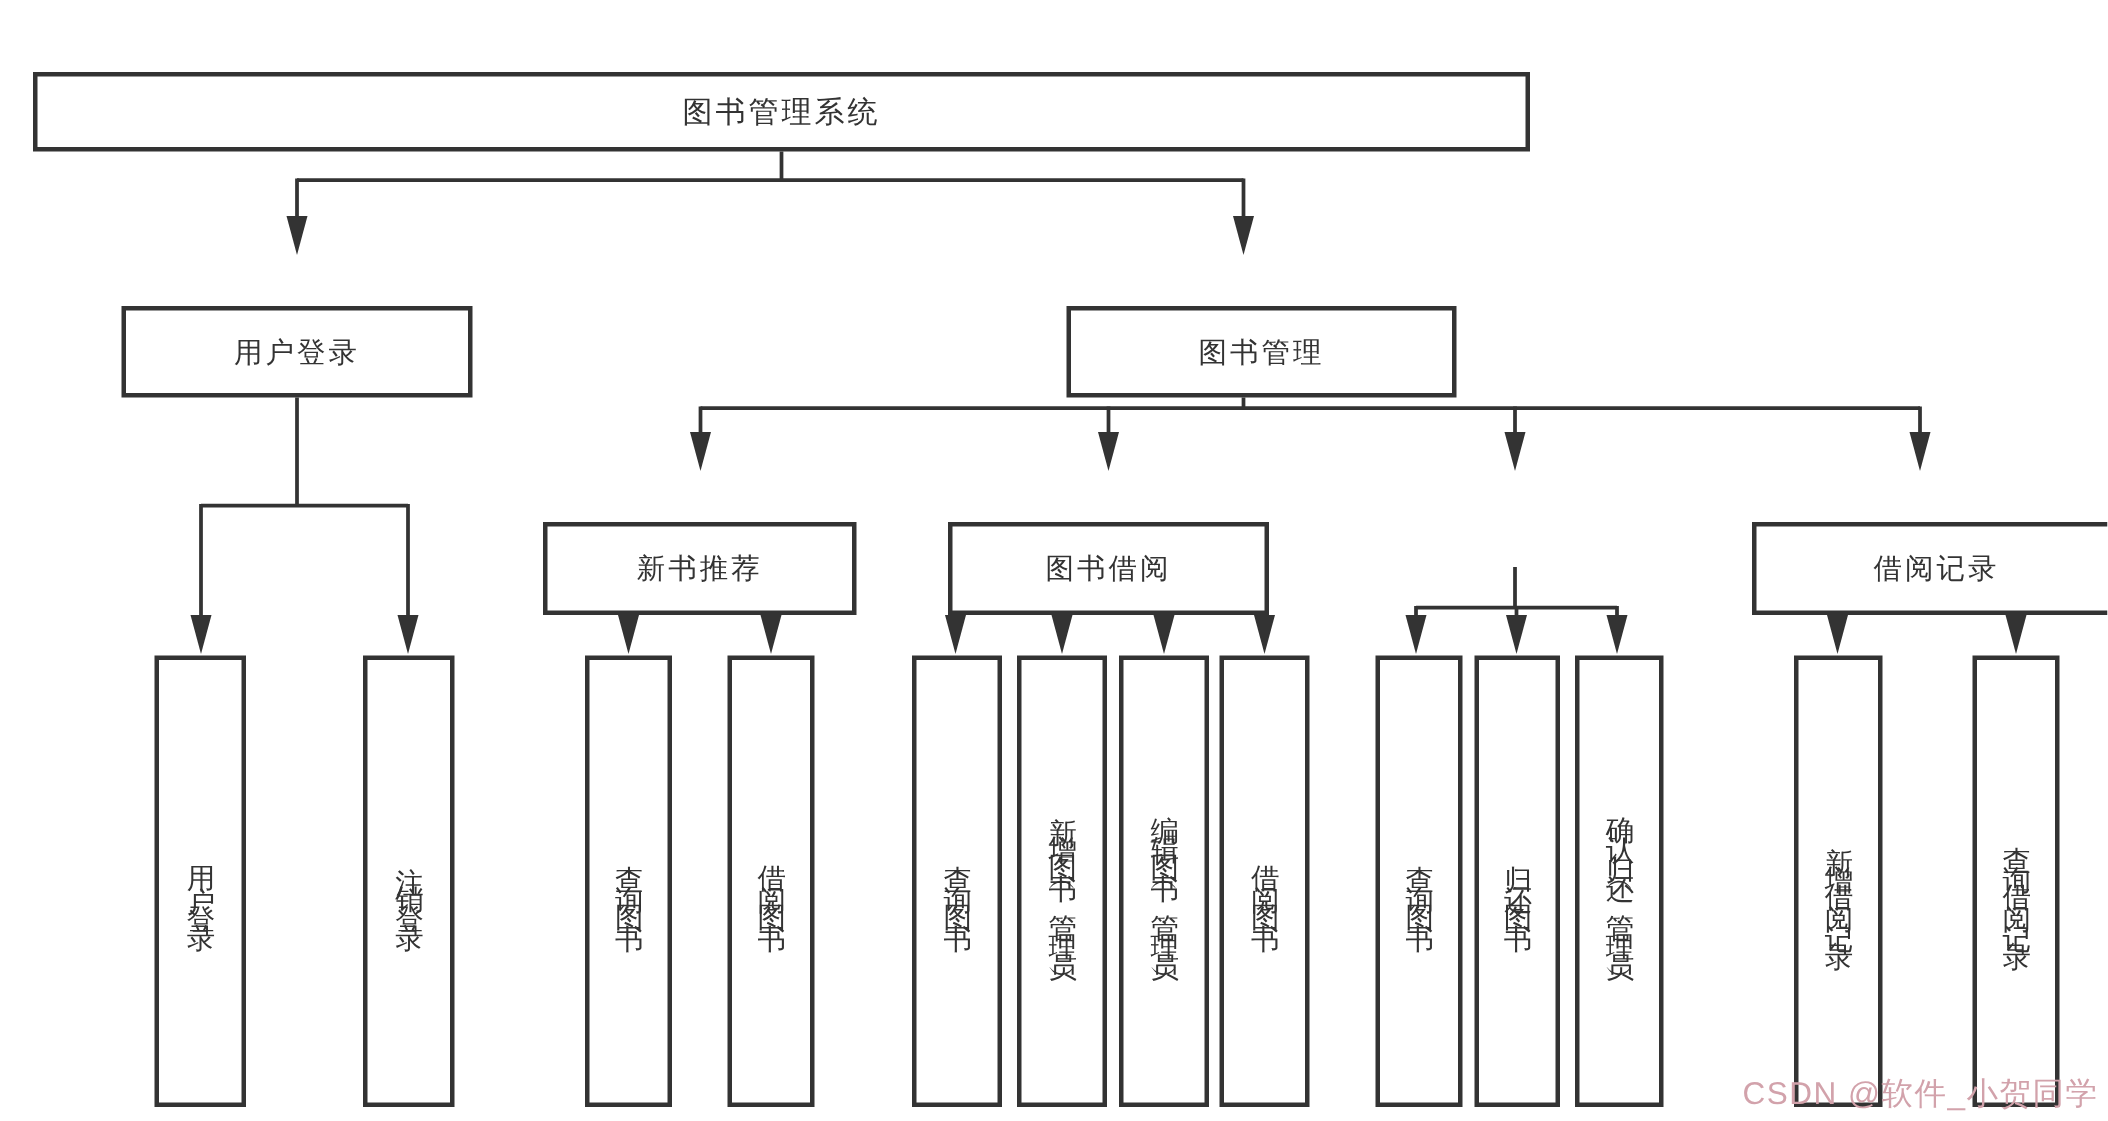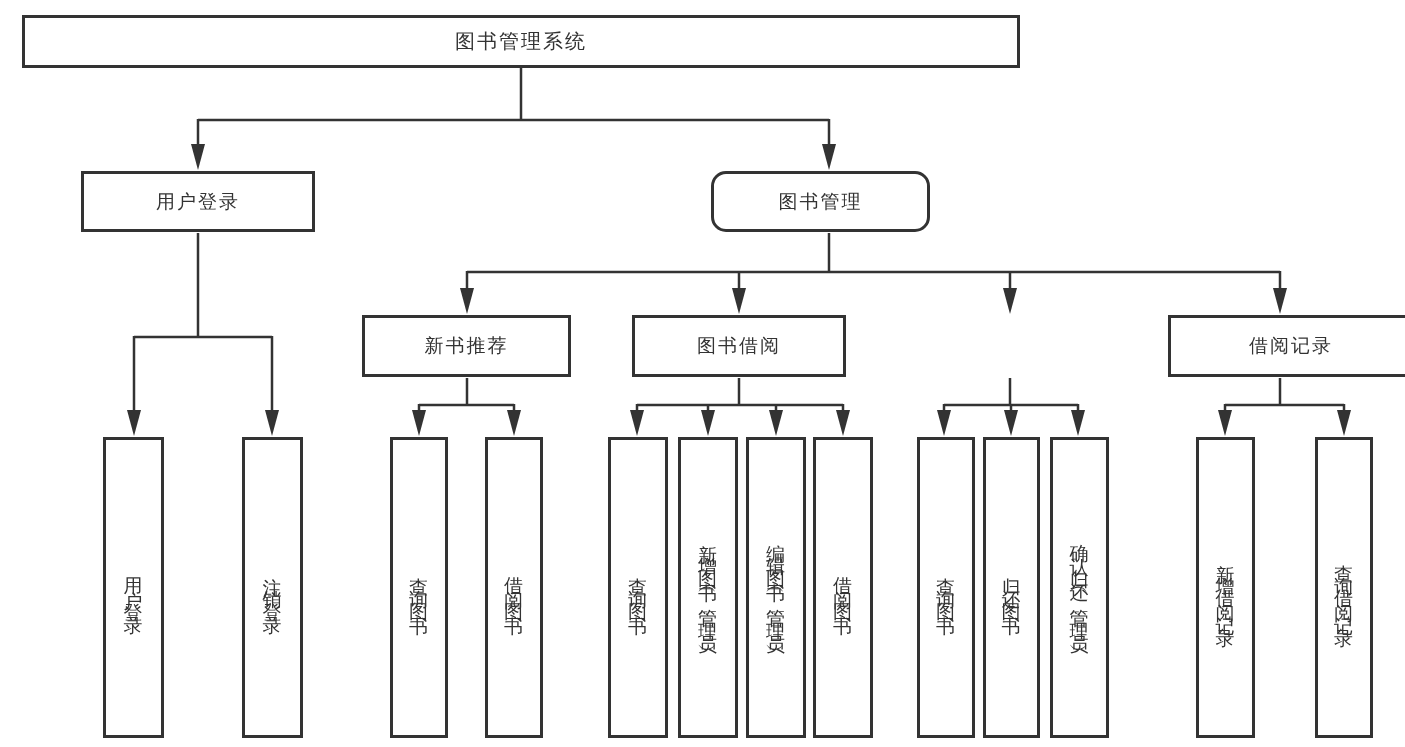--- a/index.html
+++ b/index.html
@@ -12,24 +12,24 @@
   }
   svg.connectors{position:absolute;left:0;top:0;width:1405px;height:747px;}
   .box{
     position:absolute;
     box-sizing:border-box;
     border:3px solid #333333;
     background:#ffffff;
     display:flex;align-items:center;justify-content:center;
     color:#333333;
   }
-  .h{font-size:19px;letter-spacing:2px;}
+  .h{font-size:19px;letter-spacing:2px;margin-top:33px;}
   .p-root{left:22px;top:15px;width:998px;height:53px;font-size:20px;}
   .p-l2a{left:81px;top:171px;width:234px;height:61px;}
-  .p-l2b{left:711px;top:171px;width:219px;height:61px;border-radius:15px;}
+  .p-l2b{left:711px;top:171px;width:260px;height:61px;}
   .p-l3a{left:362px;top:315px;width:209px;height:62px;}
   .p-l3b{left:632px;top:315px;width:214px;height:62px;}
   .p-l3c{left:903px;top:315px;width:214px;height:62px;}
   .p-l3d{left:1168px;top:315px;width:246px;height:62px;}
   .v{top:437px;height:301px;}
   .v .vtxt{
     writing-mode:vertical-rl;
     text-orientation:mixed;
     font-size:19px;line-height:1;
     letter-spacing:13px;
@@ -196,13 +196,14 @@
   <div class="box v p-f11">
     <span class="vtxt">确认归还（管理员）</span>
   </div>
   <div class="box v p-f12">
     <span class="vtxt">新增借阅记录</span>
   </div>
   <div class="box v p-f13">
     <span class="vtxt">查询借阅记录</span>
   </div>
 
+  <div class="watermark">CSDN @软件_小贺同学</div>
 </div>
 
 </body></html>

